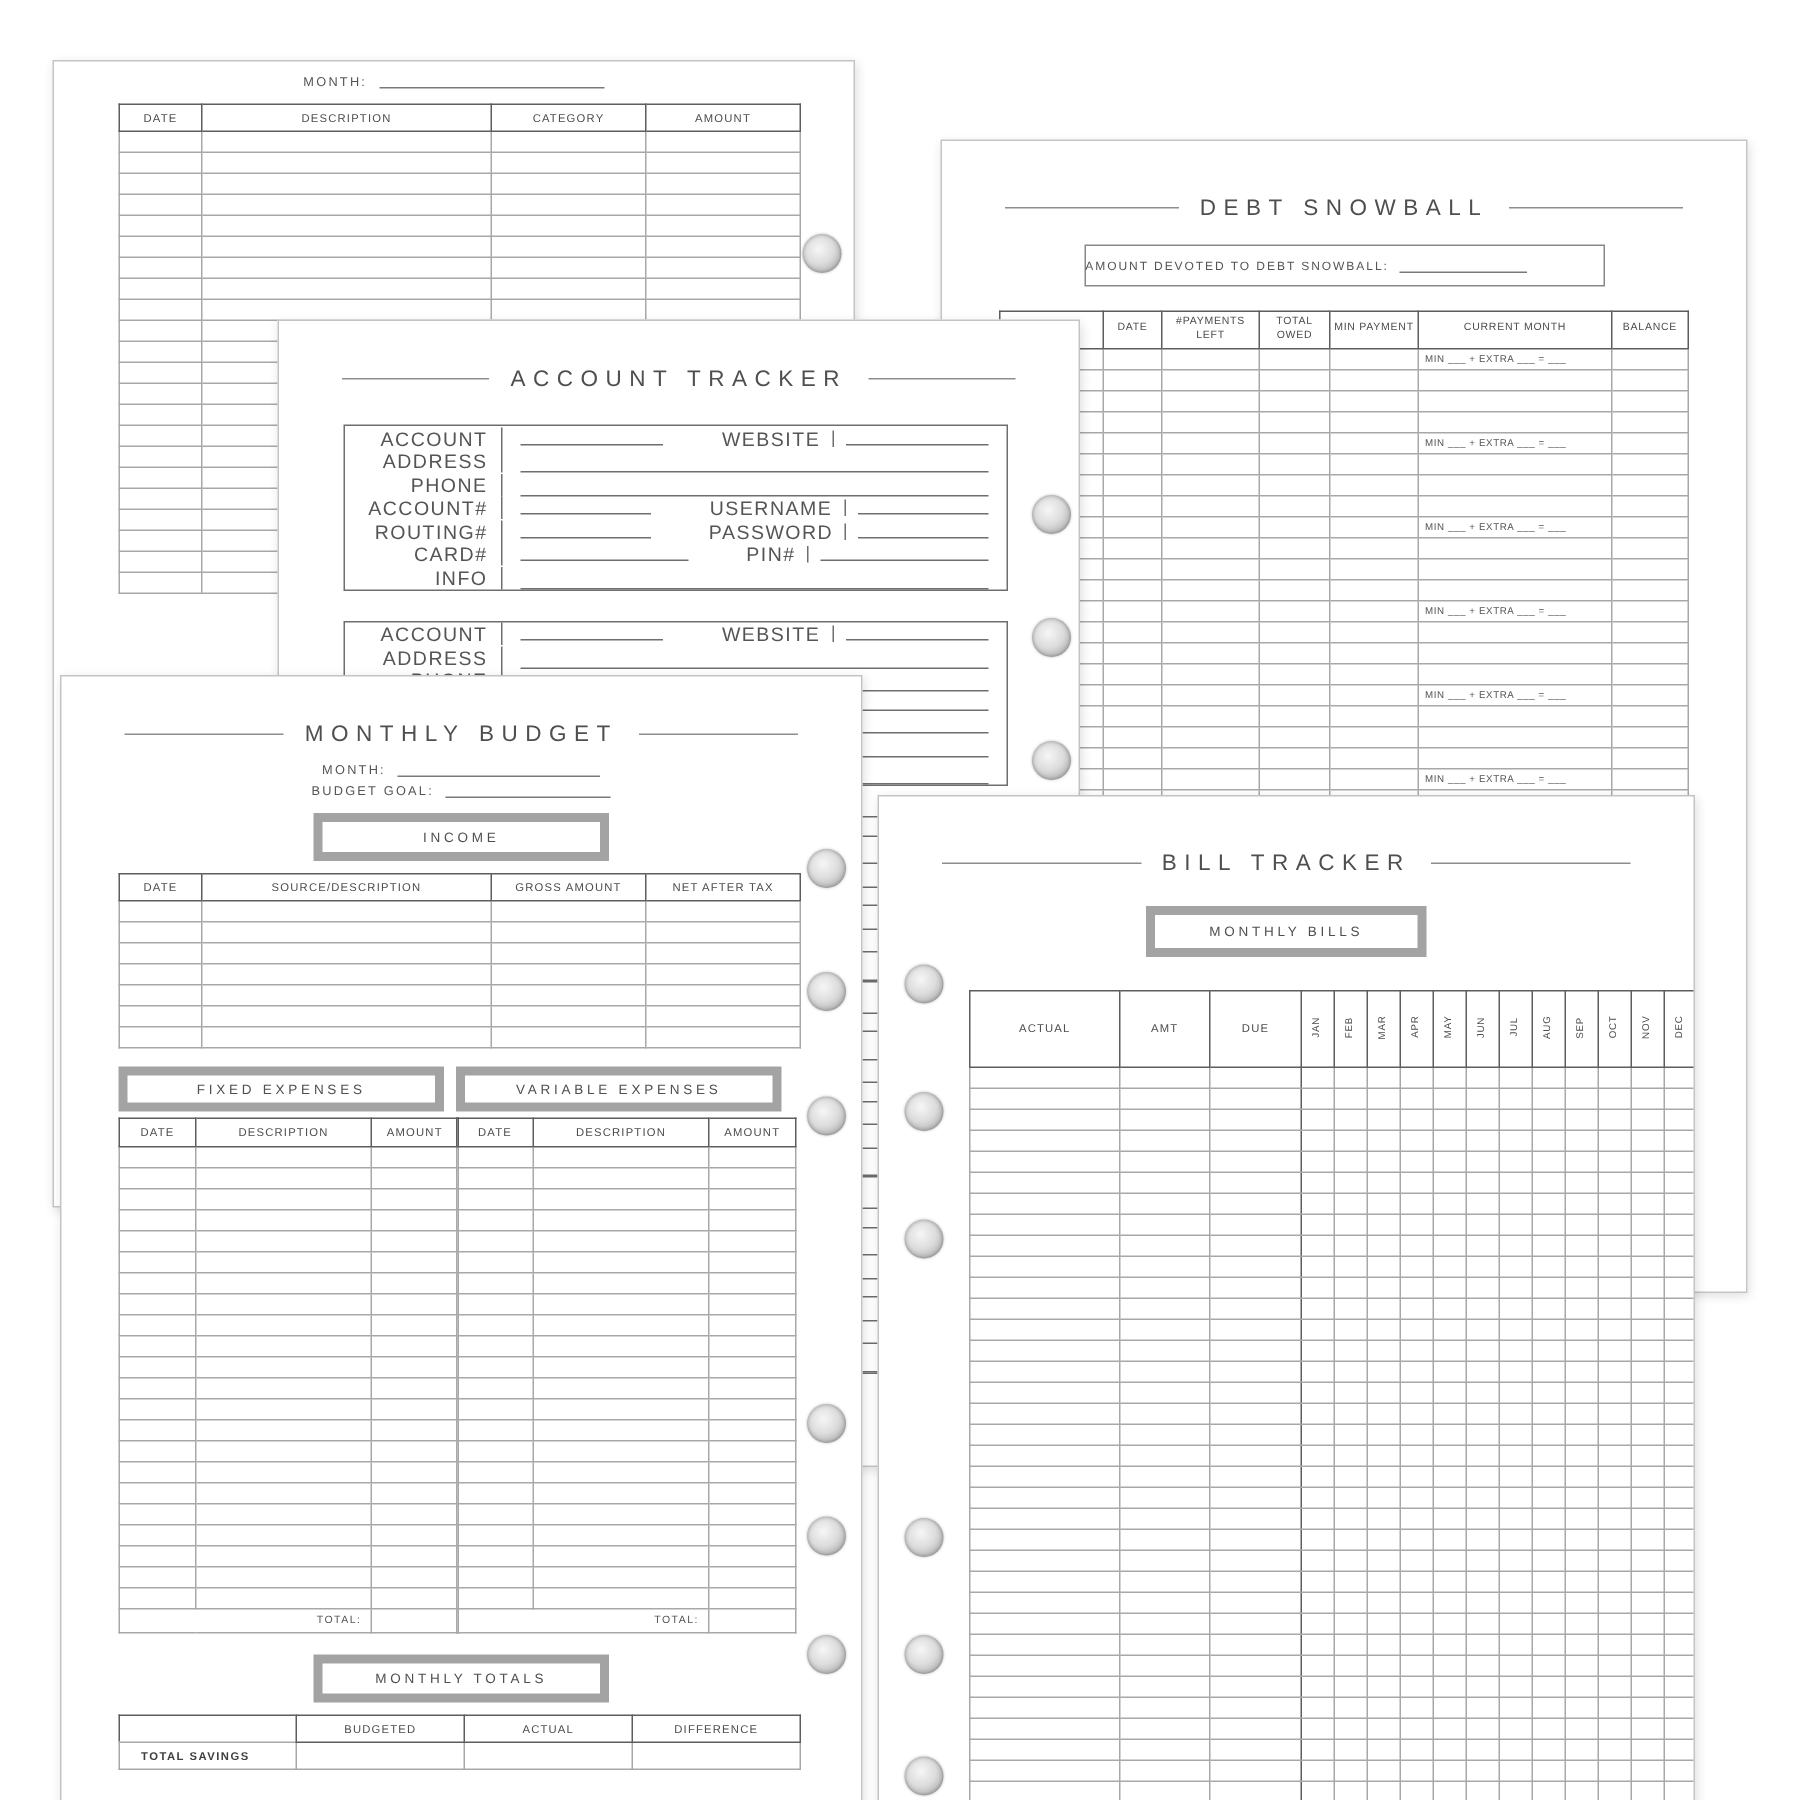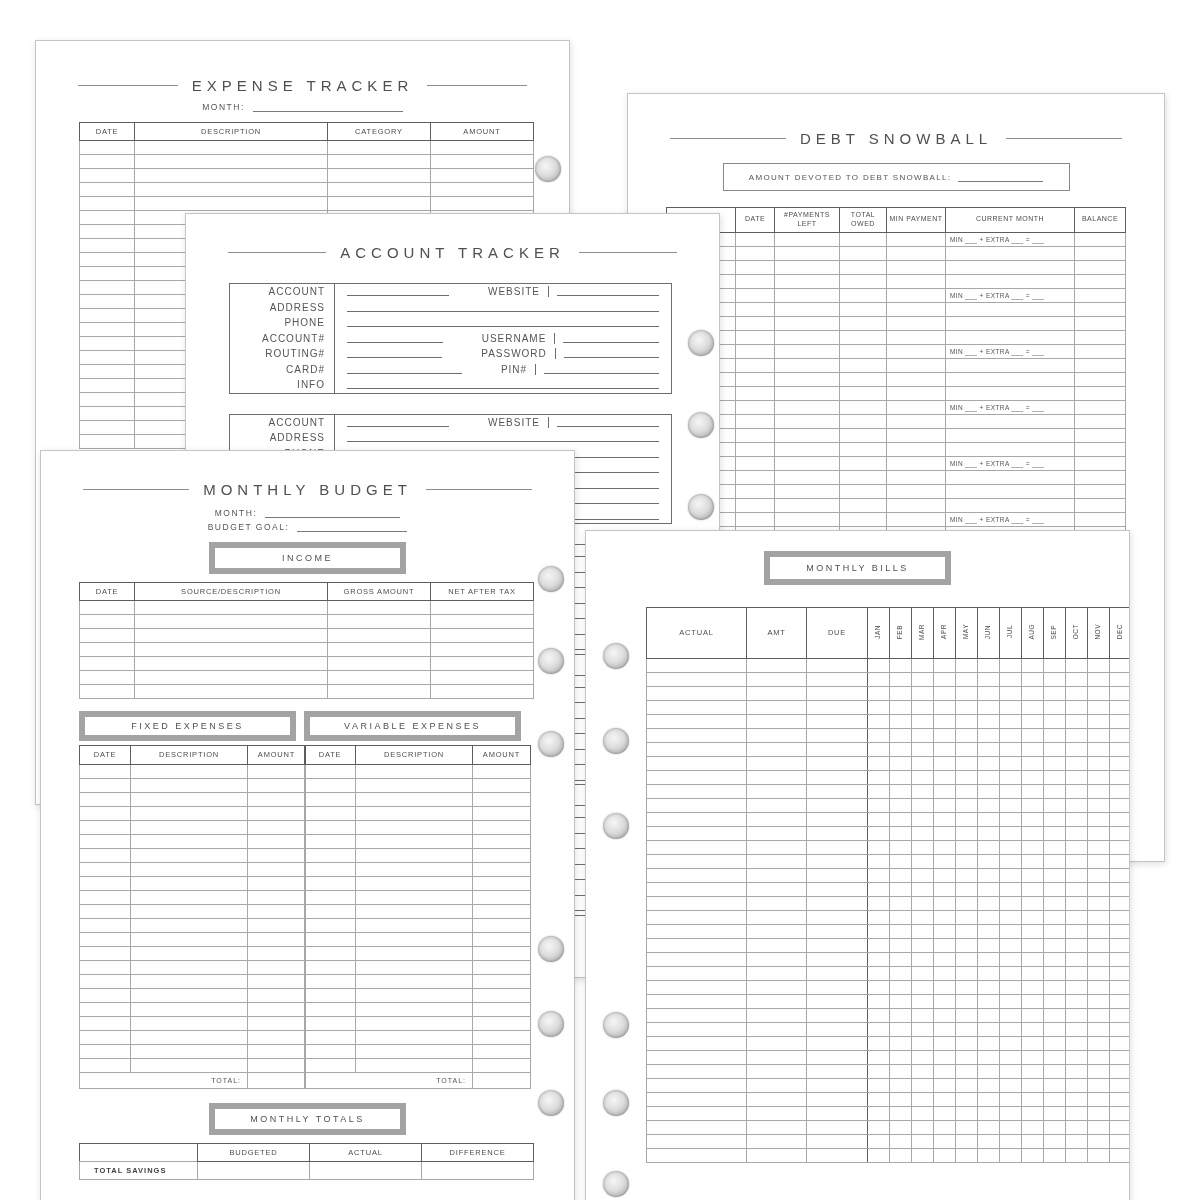--- a/index.html
+++ b/index.html
@@ -22,21 +22,21 @@
   .titlebar .t{padding:0 14px;font-size:15px;letter-spacing:5px;color:#4f4f4f;white-space:nowrap;font-weight:normal;margin:0;}
   .mt36{margin-top:36px;} .mt30{margin-top:30px;}
 
   .fieldline{display:flex;justify-content:center;align-items:flex-end;font-size:8.5px;letter-spacing:1.5px;color:#555;}
   .fieldline .blank{margin-left:8px;}
   .blank{display:inline-block;border-bottom:1px solid #7a7a7a;height:9px;}
 
   .boxlabel{border:6px solid #a3a3a3;text-align:center;font-size:9px;letter-spacing:2.5px;color:#4f4f4f;
             display:flex;align-items:center;justify-content:center;}
   .devoted-box{border:1px solid #888;width:345px;height:26px;margin:16px auto 12px;
-               display:flex;align-items:center;justify-content:center;font-size:8px;letter-spacing:1.3px;color:#555;}
+               display:flex;align-items:center;justify-content:flex-start;font-size:8px;letter-spacing:1.3px;color:#555;}
   .devoted-box .blank{width:85px;margin-left:7px;}
 
   table{border-collapse:collapse;table-layout:fixed;}
   .tbl{border:1px solid #5d5d5d;}
   .tbl th{font-size:7.5px;letter-spacing:0.8px;font-weight:normal;color:#4c4c4c;
           border:1px solid #5d5d5d;padding:4px 1px;line-height:1.25;}
   .tbl td{border:1px solid #a8a8a8;height:13px;padding:0;font-size:7px;color:#555;}
   .tbl thead tr{border-bottom:1px solid #5d5d5d;}
 
   .expense-table{width:442px;margin:10px 50px 0 43px;}
@@ -45,21 +45,21 @@
   .debt-table{width:438px;margin:16px auto 0;}
   .debt-table th{font-size:7px;letter-spacing:0.5px;padding:3px 1px;}
   .w-name{width:66px;} .w-date{width:36px;} .w-pay{width:62px;} .w-owed{width:44px;}
   .w-min{width:56px;} .w-cur{width:126px;} .w-bal{width:48px;}
   tbody.debt-group{border-bottom:1px solid #5d5d5d;}
   td.formula{font-size:6.5px;letter-spacing:0.4px;padding-left:4px;color:#555;white-space:nowrap;}
 
   .acct-block{border:1px solid #6e6e6e;margin:0 47px 0 43px;}
   .acct-block + .acct-block{margin-top:20px;}
   #account-blocks{margin-top:22px;}
-  .acct-row{display:flex;height:15.5px;font-size:10px;letter-spacing:1px;color:#555;}
+  .acct-row{display:flex;height:15.5px;font-size:13px;letter-spacing:1px;color:#555;align-items:flex-end;}
   .acct-label{width:105px;border-right:1px solid #6e6e6e;display:flex;align-items:center;justify-content:flex-end;padding-right:9px;box-sizing:border-box;}
   .acct-val{flex:1;display:flex;align-items:center;padding:0 12px;gap:8px;}
   .acct-line{flex:1;border-bottom:1px solid #6e6e6e;height:8px;}
   .acct-sub{white-space:nowrap;margin-left:31px;}
   .acct-div{width:1px;background:#6e6e6e;height:11px;}
 
   .goalline{margin-top:4px;}
   .income-box{width:185px;height:20px;margin:10px auto 0;}
   .budget-table{width:442px;margin:8px 55px 0 38px;}
   .expenses-wrap{display:flex;gap:8px;margin:12px 55px 0 38px;}
@@ -88,25 +88,20 @@
   .punch{
     position:absolute;width:26px;height:26px;border-radius:50%;
     background:radial-gradient(circle at 42% 38%, #f6f6f6 0%, #dcdcdc 45%, #ababab 85%, #8f8f8f 100%);
     box-shadow:inset 0 0 3px rgba(0,0,0,0.35), 0 0 2px rgba(0,0,0,0.25);
   }
 </style>
 </head>
 <body>
 
 <div class="page" id="page-expense">
-  <div class="titlebar mt36">
-    <span class="rule"></span>
-    <h2 class="t">EXPENSE TRACKER</h2>
-    <span class="rule"></span>
-  </div>
   <div class="fieldline" style="margin-top:8px">
     <span>MONTH:</span>
     <span class="blank" style="width:150px"></span>
   </div>
   <table class="tbl expense-table">
     <thead>
       <tr>
         <th class="c-date">DATE</th>
         <th class="c-desc">DESCRIPTION</th>
         <th class="c-cat">CATEGORY</th>
@@ -1351,20 +1346,25 @@
 
 <div class="punch" style="left: 497px; top: 115px;"></div>
     <div class="punch" style="left: 497px; top: 197px;"></div>
     <div class="punch" style="left: 497px; top: 280px;"></div>
     <div class="punch" style="left: 497px; top: 485px;"></div>
     <div class="punch" style="left: 497px; top: 560px;"></div>
     <div class="punch" style="left: 497px; top: 639px;"></div>
   </div>
 
 <div class="page" id="page-bill">
+  <div class="titlebar mt36">
+    <span class="rule"></span>
+    <h2 class="t">BILL TRACKER</h2>
+    <span class="rule"></span>
+  </div>
   <div class="boxlabel bills-box">MONTHLY BILLS</div>
   <table class="tbl bill-table" id="bill-table">
     <thead>
       <tr id="bill-header-row">
         <th class="c-payee">ACTUAL</th>
         <th class="c-bamt">AMT</th>
         <th class="c-due">DUE</th>
       <th class="month" style="width: 19px;"><span>JAN</span></th>
           <th class="month" style="width: 19px;"><span>FEB</span></th>
           <th class="month" style="width: 19px;"><span>MAR</span></th>

